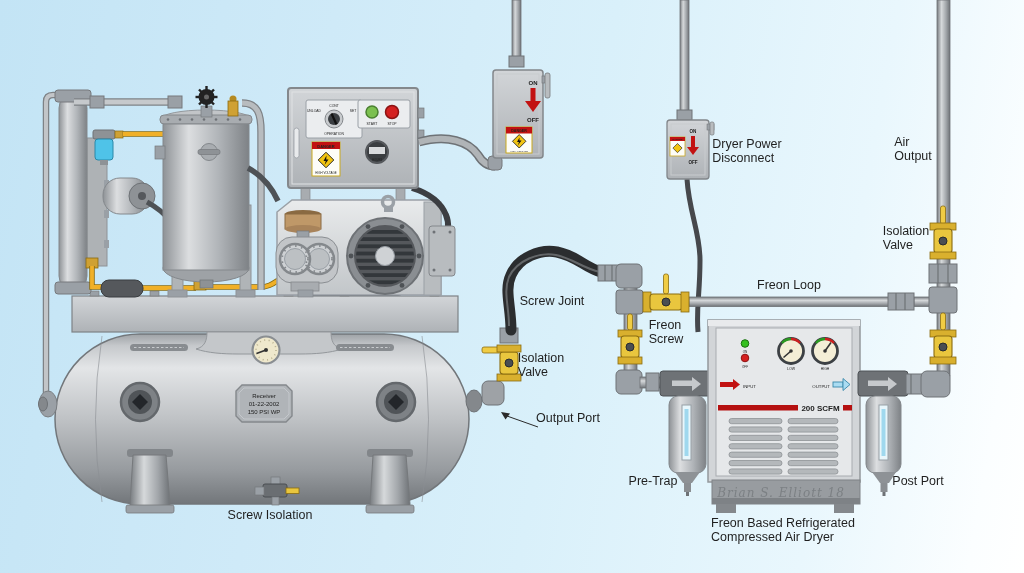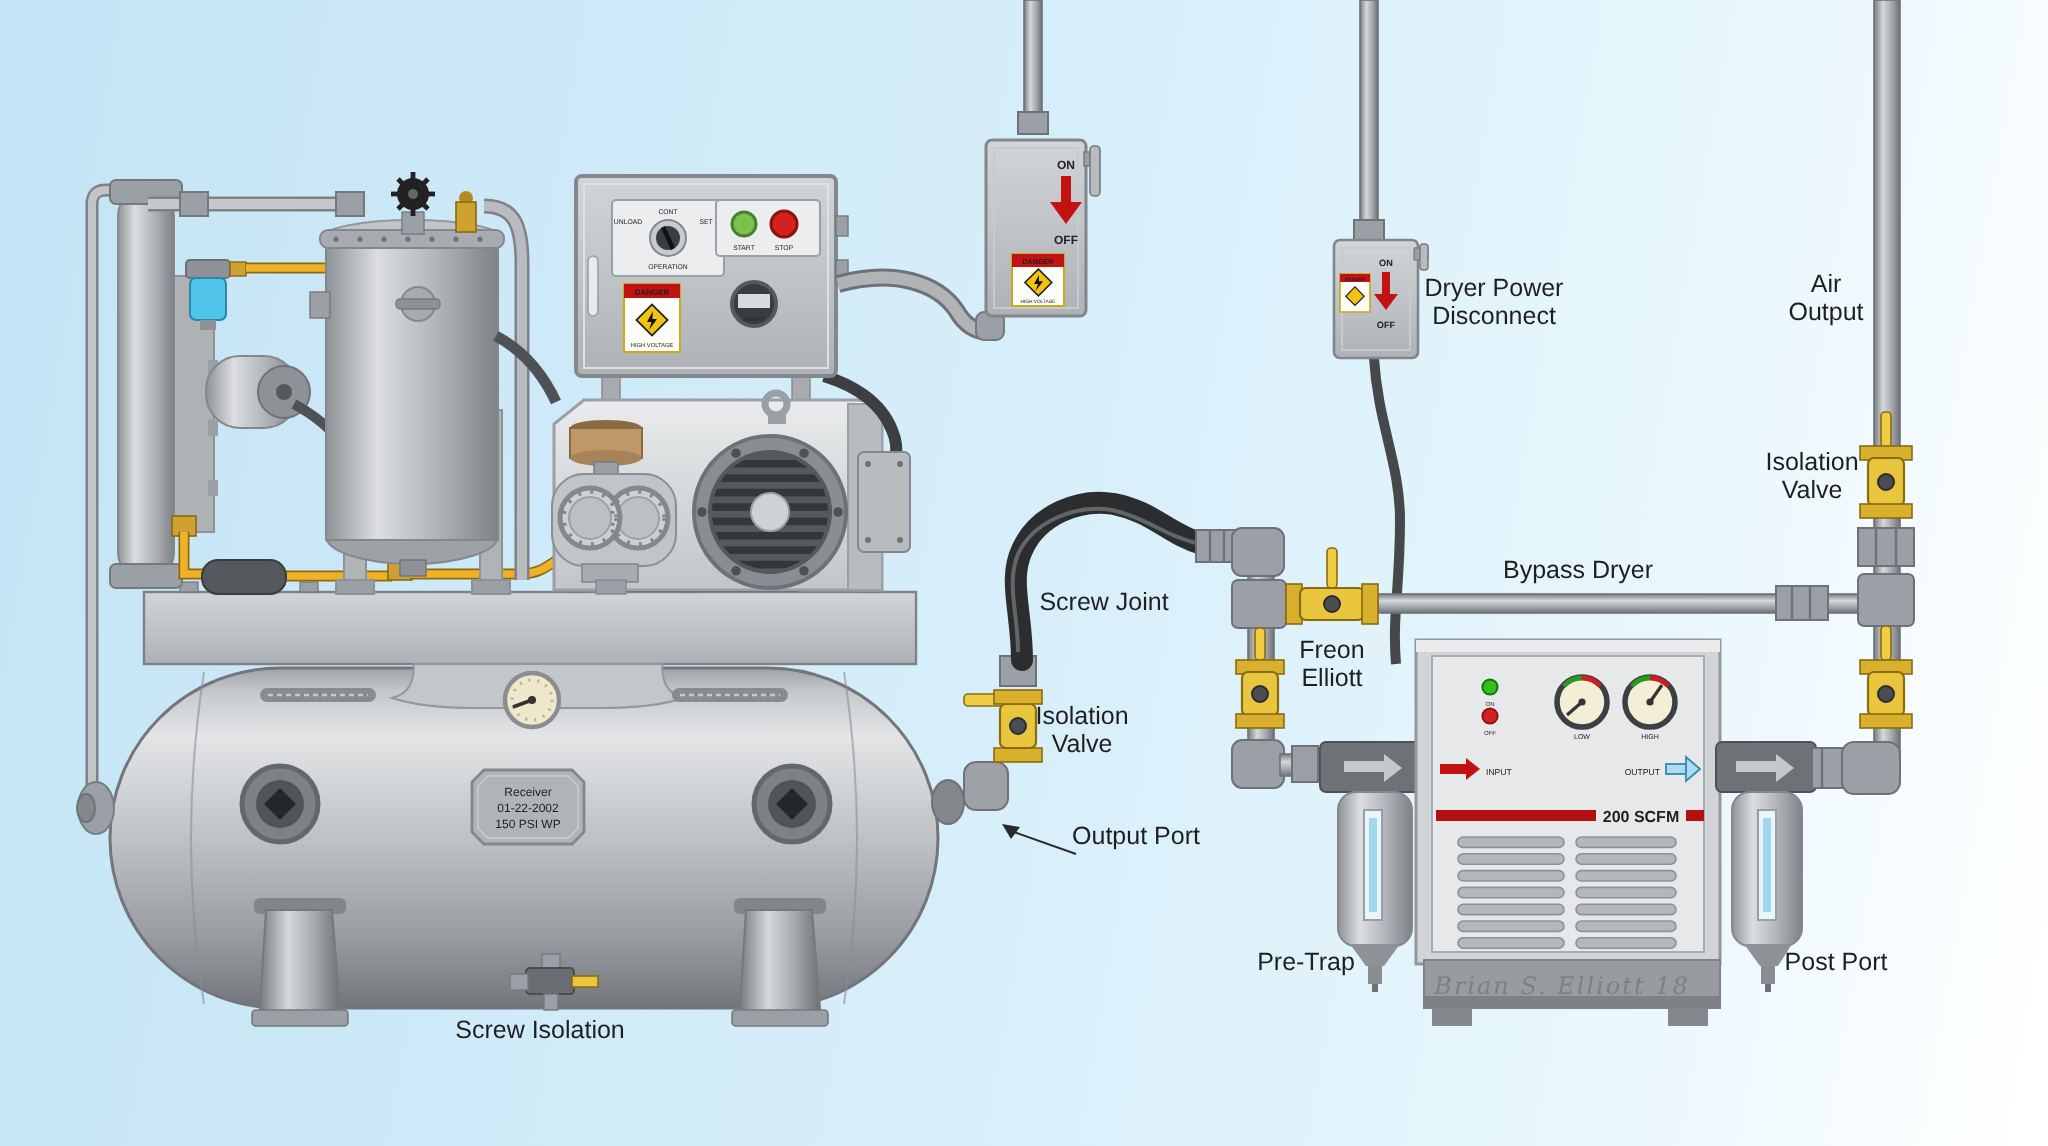--- a/index.html
+++ b/index.html
@@ -4,21 +4,21 @@
 <style>
   html,body{margin:0;padding:0;}
   .stage{
     position:relative;width:1024px;height:573px;overflow:hidden;
     background:linear-gradient(100deg,#c3e4f5 0%,#cfeaf8 30%,#d9f0fa 55%,#e9f7fd 80%,#fbfeff 95%,#ffffff 100%);
     font-family:"Liberation Sans",sans-serif;
   }
   svg{position:absolute;left:0;top:0;}
   .lbl{
     position:absolute;font:12.5px/13.5px "Liberation Sans",sans-serif;color:#1f1f1f;
-    transform:translateX(-50%);text-align:center;white-space:nowrap;
+    transform:translateX(-50%);text-align:left;white-space:nowrap;
   }
   .sig{
     position:absolute;font:italic 12px "DejaVu Serif",serif;color:#7c8084;
     transform:translateX(-50%);white-space:nowrap;letter-spacing:1px;text-align:center;
   }
   text{font-family:"Liberation Sans",sans-serif;fill:#222;}
 </style>
 </head>
 <body>
 
@@ -585,21 +585,25 @@
   <div>Disconnect</div>
 </div>
 <div class="lbl" style="left:913px;top:136px">
   <div>Air</div>
   <div>Output</div>
 </div>
 <div class="lbl" style="left:906px;top:225px">
   <div>Isolation</div>
   <div>Valve</div>
 </div>
-<div class="lbl" style="left:789px;top:279px">Bypass Dryer</div>
+<div class="lbl" style="left:789px;top:279px">Freon Loop</div>
 <div class="lbl" style="left:666px;top:319px">
   <div>Freon</div>
-  <div>Elliott</div>
+  <div>Screw</div>
 </div>
 <div class="lbl" style="left:653px;top:475px">Pre-Trap</div>
 <div class="lbl" style="left:918px;top:475px">Post Port</div>
+<div class="lbl" style="left:783px;top:517px">
+  <div>Freon Based Refrigerated</div>
+  <div>Compressed Air Dryer</div>
+</div>
 <div class="sig" style="left:781px;top:486px">Brian S. Elliott 18</div>
 </div>
 
 </body></html>

